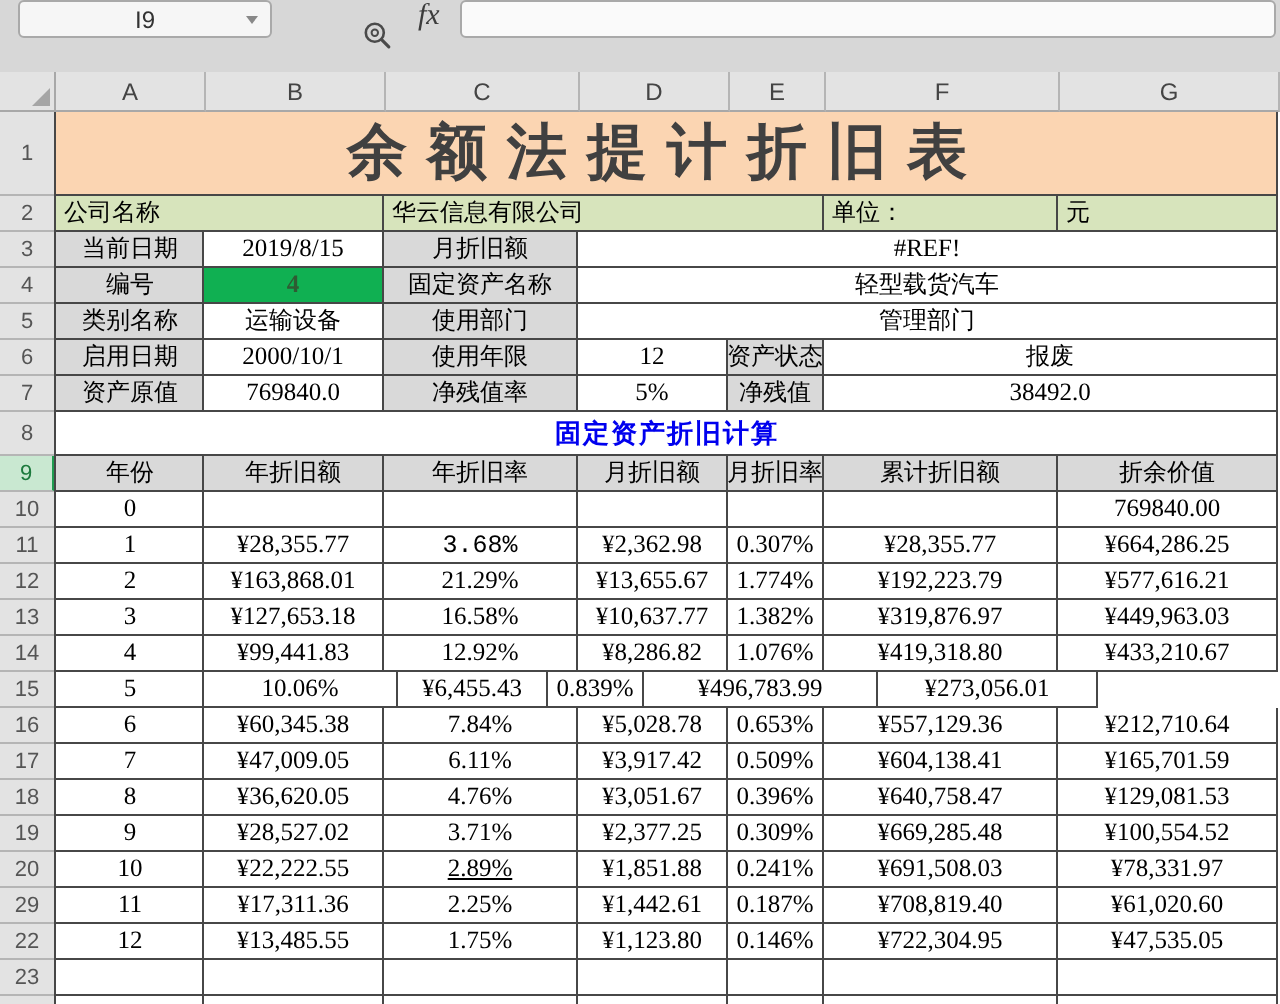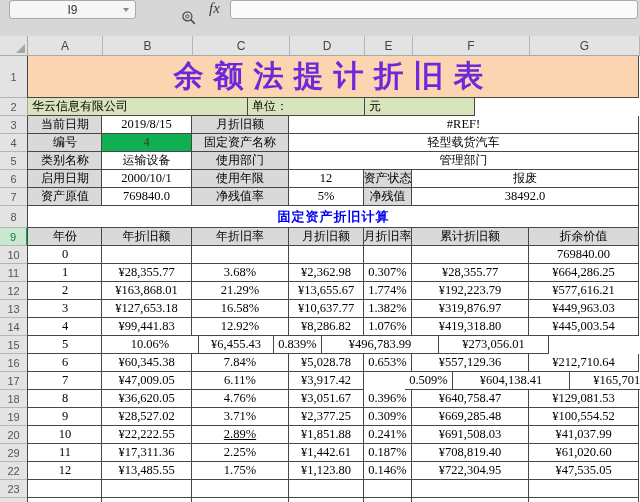--- a/index.html
+++ b/index.html
@@ -38,21 +38,21 @@
   .rh.sel { background: #c9e8d1; color: #1c7a3d; border-right: 2px solid #1f9c50; }
 
   .c { border-right: 1px solid #474747; border-bottom: 1px solid #474747; background: #fff;
        display: flex; align-items: center; justify-content: center; overflow: hidden; white-space: nowrap; flex: none; }
   .c.first { border-left: 1px solid #474747; margin-left: -1px; padding-left: 1px; }
   .c.left { justify-content: flex-start; padding-left: 4px; }
   .lbl { background: #d9d9d9; }
   .grn { background: #d7e4bc; }
   .num, .ser { font-family: "Liberation Serif", "DejaVu Serif", serif; font-size: 12.5px; }
   .title-cell { background: #fbd5b2; font-family: "Liberation Serif", "DejaVu Serif", serif;
-                font-weight: bold; font-size: 30px; letter-spacing: 10px; color: #6d28d9; }
+                font-weight: bold; font-size: 30px; letter-spacing: 10px; color: #404040; }
   .section-cell { color: #0000ee; font-weight: bold; font-size: 13px; letter-spacing: 1px; }
   .green-cell { background: #10b052; color: #2f5b33; font-weight: bold; }
   .w75{width:75px}.w90{width:90px}.w97{width:97px}.w48{width:48px}.w117{width:117px}.w110{width:110px}
   .w165{width:165px}.w220{width:220px}.w227{width:227px}.w350{width:350px}.w612{width:612px}
 </style>
 </head>
 <body>
 
 <div class="app">
 
@@ -87,20 +87,21 @@
 
   <div class="sheet">
 
     <div class="row h42">
       <div class="rh" style="height:42px">1</div>
       <div class="c first title-cell w612">余额法提计折旧表</div>
     </div>
 
     <div class="row h18">
       <div class="rh">2</div>
+      <div class="c first left grn w165">公司名称</div>
       <div class="c left grn w220">华云信息有限公司</div>
       <div class="c left grn w117">单位：</div>
       <div class="c left grn w110">元</div>
     </div>
 
     <div class="row h18">
       <div class="rh">3</div>
       <div class="c first lbl w75">当前日期</div>
       <div class="c num w90">2019/8/15</div>
       <div class="c lbl w97">月折旧额</div>
@@ -167,21 +168,21 @@
           <div class="c num" style="width: 97px;"></div>
           <div class="c num" style="width: 75px;"></div>
           <div class="c num" style="width: 48px;"></div>
           <div class="c num" style="width: 117px;"></div>
           <div class="c num" style="width: 110px;">769840.00</div>
         </div>
         <div class="row h18">
           <div class="rh">11</div>
           <div class="c num first" style="width: 75px;">1</div>
           <div class="c num" style="width: 90px;">¥28,355.77</div>
-          <div class="c num" style="width: 97px;">3.68%</div>
+          <div class="c num" style="width: 97px; font-family: Liberation Mono, monospace;">3.68%</div>
           <div class="c num" style="width: 75px;">¥2,362.98</div>
           <div class="c num" style="width: 48px;">0.307%</div>
           <div class="c num" style="width: 117px;">¥28,355.77</div>
           <div class="c num" style="width: 110px;">¥664,286.25</div>
         </div>
         <div class="row h18">
           <div class="rh">12</div>
           <div class="c num first" style="width: 75px;">2</div>
           <div class="c num" style="width: 90px;">¥163,868.01</div>
           <div class="c num" style="width: 97px;">21.29%</div>
@@ -201,21 +202,21 @@
           <div class="c num" style="width: 110px;">¥449,963.03</div>
         </div>
         <div class="row h18">
           <div class="rh">14</div>
           <div class="c num first" style="width: 75px;">4</div>
           <div class="c num" style="width: 90px;">¥99,441.83</div>
           <div class="c num" style="width: 97px;">12.92%</div>
           <div class="c num" style="width: 75px;">¥8,286.82</div>
           <div class="c num" style="width: 48px;">1.076%</div>
           <div class="c num" style="width: 117px;">¥419,318.80</div>
-          <div class="c num" style="width: 110px;">¥445,003.54</div>
+          <div class="c num" style="width: 110px;">¥433,210.67</div>
         </div>
         <div class="row h18">
           <div class="rh">15</div>
           <div class="c num first" style="width: 75px;">5</div>
           <div class="c num" style="width: 97px;">10.06%</div>
           <div class="c num" style="width: 75px;">¥6,455.43</div>
           <div class="c num" style="width: 48px;">0.839%</div>
           <div class="c num" style="width: 117px;">¥496,783.99</div>
           <div class="c num" style="width: 110px;">¥273,056.01</div>
         </div>
@@ -228,21 +229,21 @@
           <div class="c num" style="width: 48px;">0.653%</div>
           <div class="c num" style="width: 117px;">¥557,129.36</div>
           <div class="c num" style="width: 110px;">¥212,710.64</div>
         </div>
         <div class="row h18">
           <div class="rh">17</div>
           <div class="c num first" style="width: 75px;">7</div>
           <div class="c num" style="width: 90px;">¥47,009.05</div>
           <div class="c num" style="width: 97px;">6.11%</div>
           <div class="c num" style="width: 75px;">¥3,917.42</div>
-          <div class="c num" style="width: 48px; margin-left: 41px;">0.509%</div>
+          <div class="c num" style="width: 48px;">0.509%</div>
           <div class="c num" style="width: 117px;">¥604,138.41</div>
           <div class="c num" style="width: 110px;">¥165,701.59</div>
         </div>
         <div class="row h18">
           <div class="rh">18</div>
           <div class="c num first" style="width: 75px;">8</div>
           <div class="c num" style="width: 90px;">¥36,620.05</div>
           <div class="c num" style="width: 97px;">4.76%</div>
           <div class="c num" style="width: 75px;">¥3,051.67</div>
           <div class="c num" style="width: 48px;">0.396%</div>
@@ -260,21 +261,21 @@
           <div class="c num" style="width: 110px;">¥100,554.52</div>
         </div>
         <div class="row h18">
           <div class="rh">20</div>
           <div class="c num first" style="width: 75px;">10</div>
           <div class="c num" style="width: 90px;">¥22,222.55</div>
           <div class="c num" style="width: 97px; text-decoration: underline;">2.89%</div>
           <div class="c num" style="width: 75px;">¥1,851.88</div>
           <div class="c num" style="width: 48px;">0.241%</div>
           <div class="c num" style="width: 117px;">¥691,508.03</div>
-          <div class="c num" style="width: 110px;">¥41,037.99</div>
+          <div class="c num" style="width: 110px;">¥78,331.97</div>
         </div>
         <div class="row h18">
           <div class="rh">29</div>
           <div class="c num first" style="width: 75px;">11</div>
           <div class="c num" style="width: 90px;">¥17,311.36</div>
           <div class="c num" style="width: 97px;">2.25%</div>
           <div class="c num" style="width: 75px; text-align: center;">¥1,442.61</div>
           <div class="c num" style="width: 48px;">0.187%</div>
           <div class="c num" style="width: 117px;">¥708,819.40</div>
           <div class="c num" style="width: 110px;">¥61,020.60</div>

